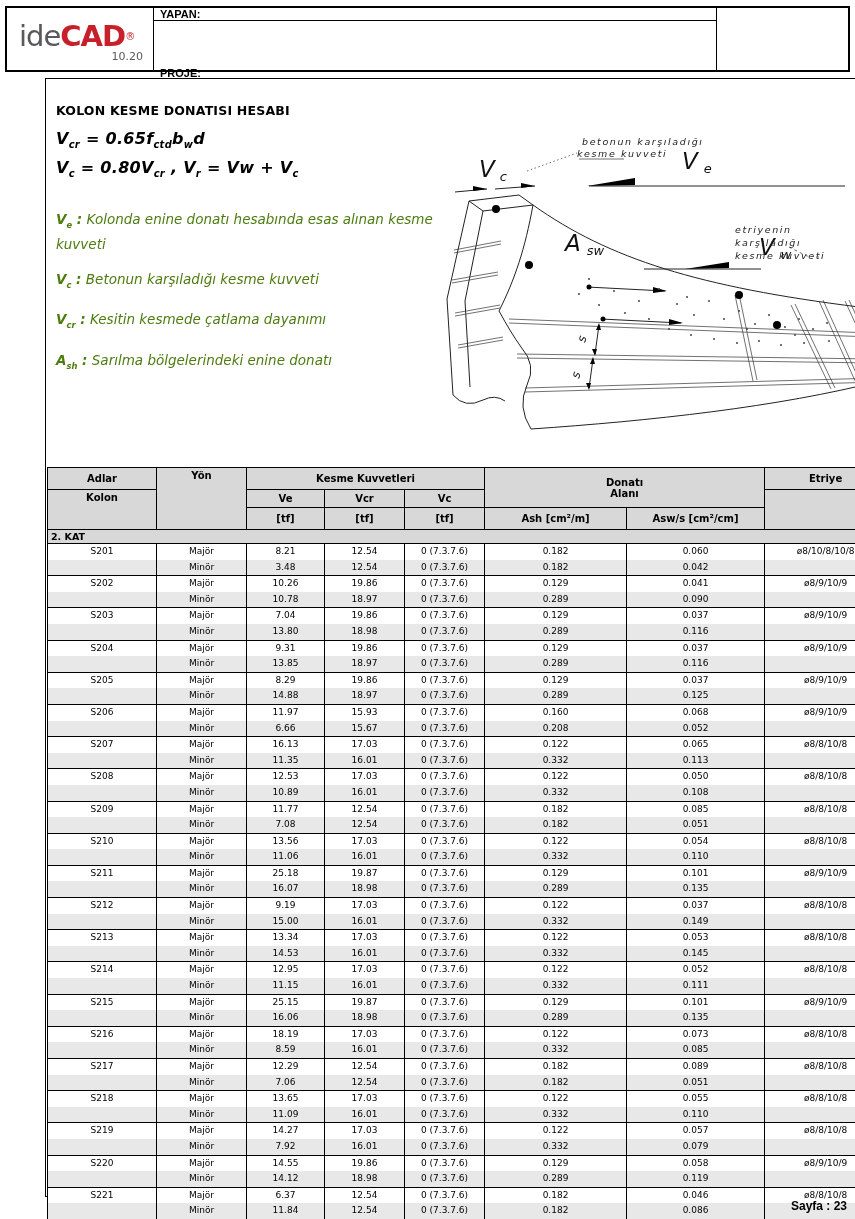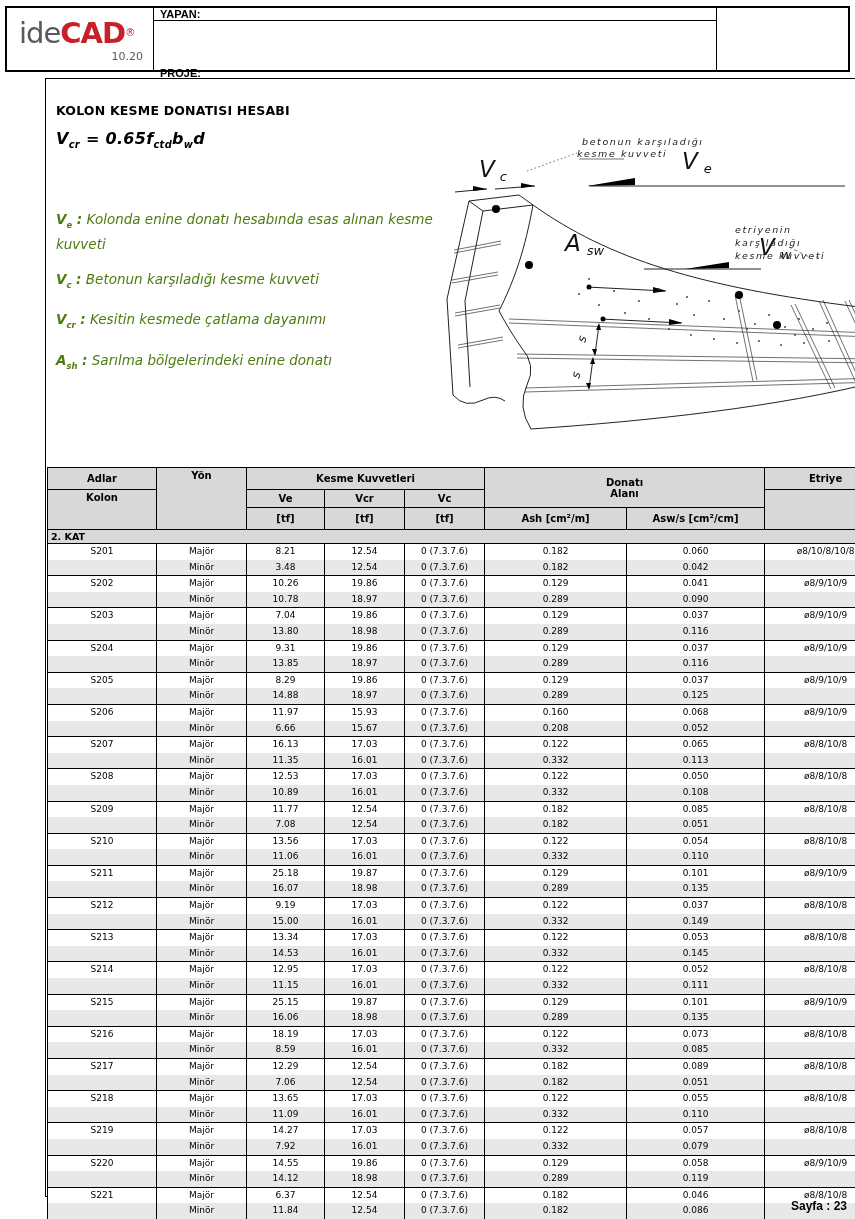--- a/index.html
+++ b/index.html
@@ -4,21 +4,21 @@
 <style>
   html,body{margin:0;padding:0;}
   body{
     width:855px;height:1219px;position:relative;background:#fff;
     font-family:"DejaVu Sans",sans-serif;color:#000;
     outline:1px solid #9a9a9a;overflow:hidden;
   }
   
   .header-box{position:absolute;left:5px;top:6px;width:841px;height:62px;border:2px solid #000;display:flex;background:#fff;}
   .logo-cell{width:146px;border-right:1px solid #000;position:relative;}
-  .logo-line{position:absolute;left:12px;top:10px;font-size:29px;line-height:30px;white-space:nowrap;}
+  .logo-line{position:absolute;left:12px;top:10px;font-size:29px;line-height:37px;white-space:nowrap;}
   .logo-ide{color:#58595b;font-weight:400;letter-spacing:-1px;}
   .logo-cad{color:#c8202a;font-weight:bold;letter-spacing:-1px;}
   .logo-reg{color:#c8202a;font-size:10px;vertical-align:top;}
   .logo-version{position:absolute;right:10px;top:42px;color:#58595b;font-size:11px;}
   .header-rows{flex:1;display:flex;flex-direction:column;font-family:"Liberation Sans",sans-serif;font-weight:bold;font-size:11px;}
   .hrow{border-bottom:1px solid #000;display:flex;align-items:center;padding-left:6px;}
   .hrow-1{height:16px;} .hrow-2{height:15px;margin-top:46px;} .hrow-3{height:19px;padding-left:0;}
   .hrow-4{flex:1;border-bottom:none;}
   .tarih-left{width:302px;display:flex;align-items:center;padding-left:6px;height:100%;}
   .tarih-value{margin-left:38px;}
@@ -86,20 +86,21 @@
     <div class="hrow hrow-4"></div>
   </div>
   <div class="header-right"></div>
 </div>
 
 <div class="main-box">
 
   <div class="doc-title">KOLON KESME DONATISI HESABI</div>
 
   <div class="formula f1"><span>V</span><sub>cr</sub><span> = 0.65f</span><sub>ctd</sub><span>b</span><sub>w</sub><span>d</span></div>
+  <div class="formula f2"><span>V</span><sub>c</sub><span> = 0.80V</span><sub>cr</sub><span> , V</span><sub>r</sub><span> =  Vw  + V</span><sub>c</sub></div>
 
   <div class="definitions">
     <div class="def-item"><span class="def-term"><span>V</span><sub>e</sub><span> :</span></span><span> Kolonda enine donatı hesabında esas alınan kesme kuvveti</span></div>
     <div class="def-item"><span class="def-term"><span>V</span><sub>c</sub><span> :</span></span><span> Betonun karşıladığı kesme kuvveti</span></div>
     <div class="def-item"><span class="def-term"><span>V</span><sub>cr</sub><span> :</span></span><span> Kesitin kesmede çatlama dayanımı</span></div>
     <div class="def-item"><span class="def-term"><span>A</span><sub>sh</sub><span> :</span></span><span> Sarılma bölgelerindeki enine donatı</span></div>
   </div>
 
   <svg class="diagram" viewBox="0 0 452 330">
 

